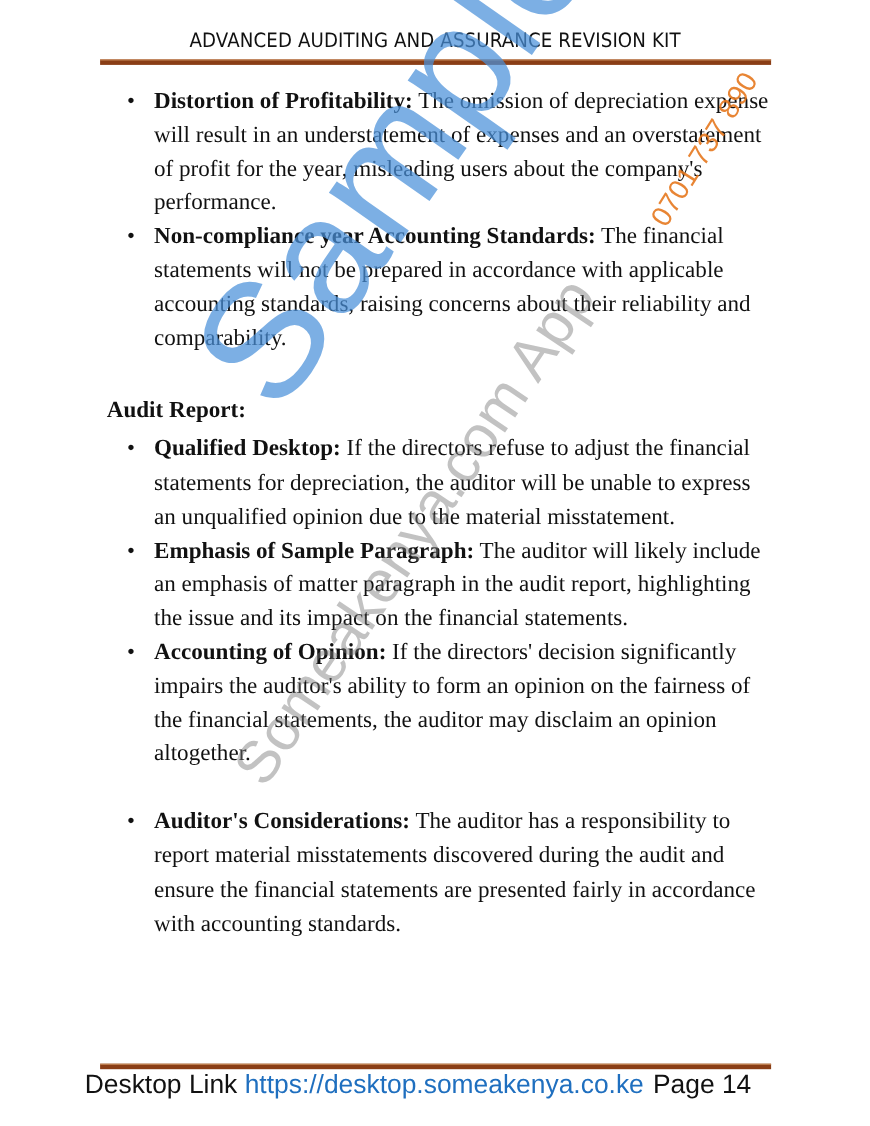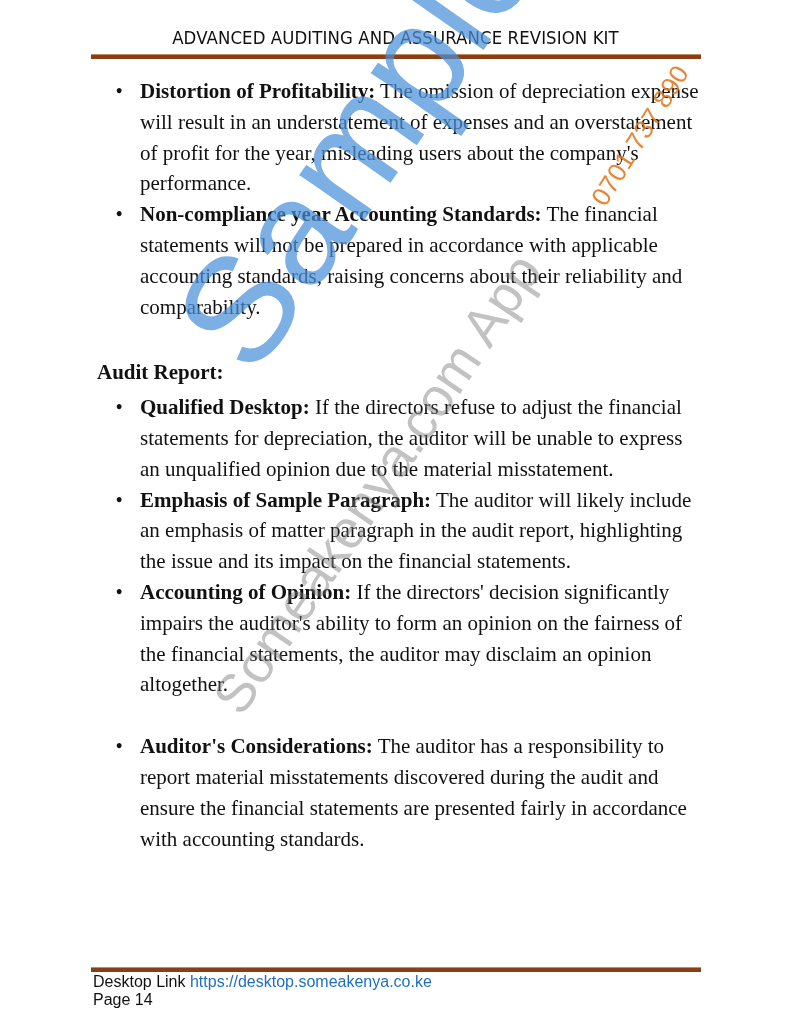--- a/index.html
+++ b/index.html
@@ -25,23 +25,23 @@
   .section-heading { font-weight: bold; margin: 4px; padding: 0; }
   ul.bullets { list-style: none; margin: 0; padding: 0 0 0 47px; }
   ul.bullets li { position: relative; margin: 0; }
   .bullet-dot {
     position: absolute; left: -24px; top: 0; font-weight: bold; font-size: 18px;
   }
   .term { font-weight: bold; }
   .gap { height: 31px; }
 
   .footer {
-    position: absolute; left: 93px; top: 973px; width: 606px;
-    font-family: "Liberation Sans", sans-serif; font-size: 16px; color: #111;
-    display: flex; justify-content: space-between; flex-direction: column;
+    position: absolute; left: 77px; top: 973px; width: 606px;
+    font-family: "Liberation Sans", sans-serif; font-size: 24px; color: #111;
+    display: flex; justify-content: space-between;
   }
   .footer a { color: #1f6fbf; text-decoration: none; }
 
   .wm { position: absolute; pointer-events: none; white-space: nowrap; }
   .wm-sample {
     left: 140px; top: 300px;
     font-family: "Liberation Sans", sans-serif; font-size: 150px;
     color: rgba(74, 144, 217, 0.72); transform: rotate(-55deg); transform-origin: left top;
   }
   .wm-site {

